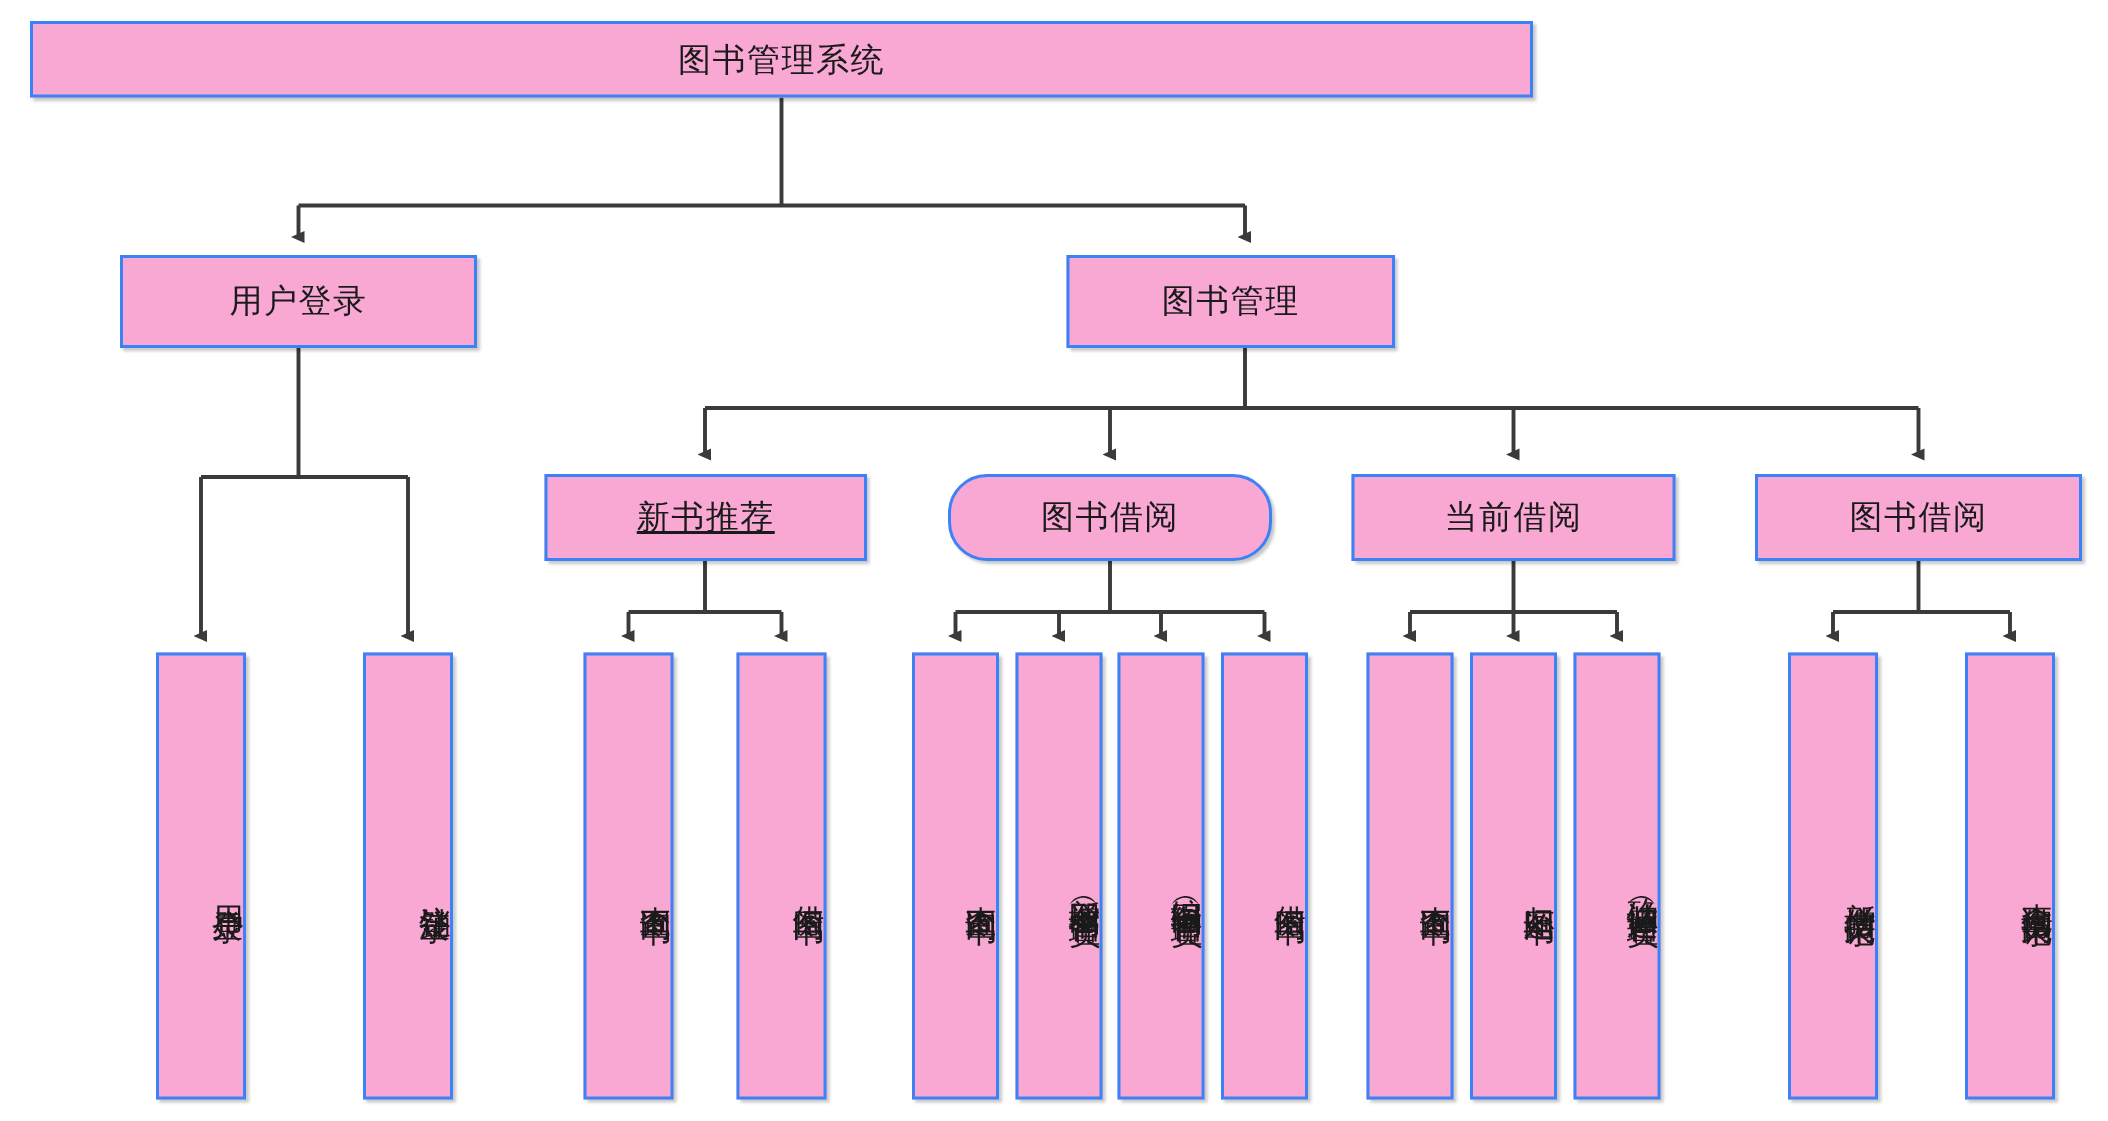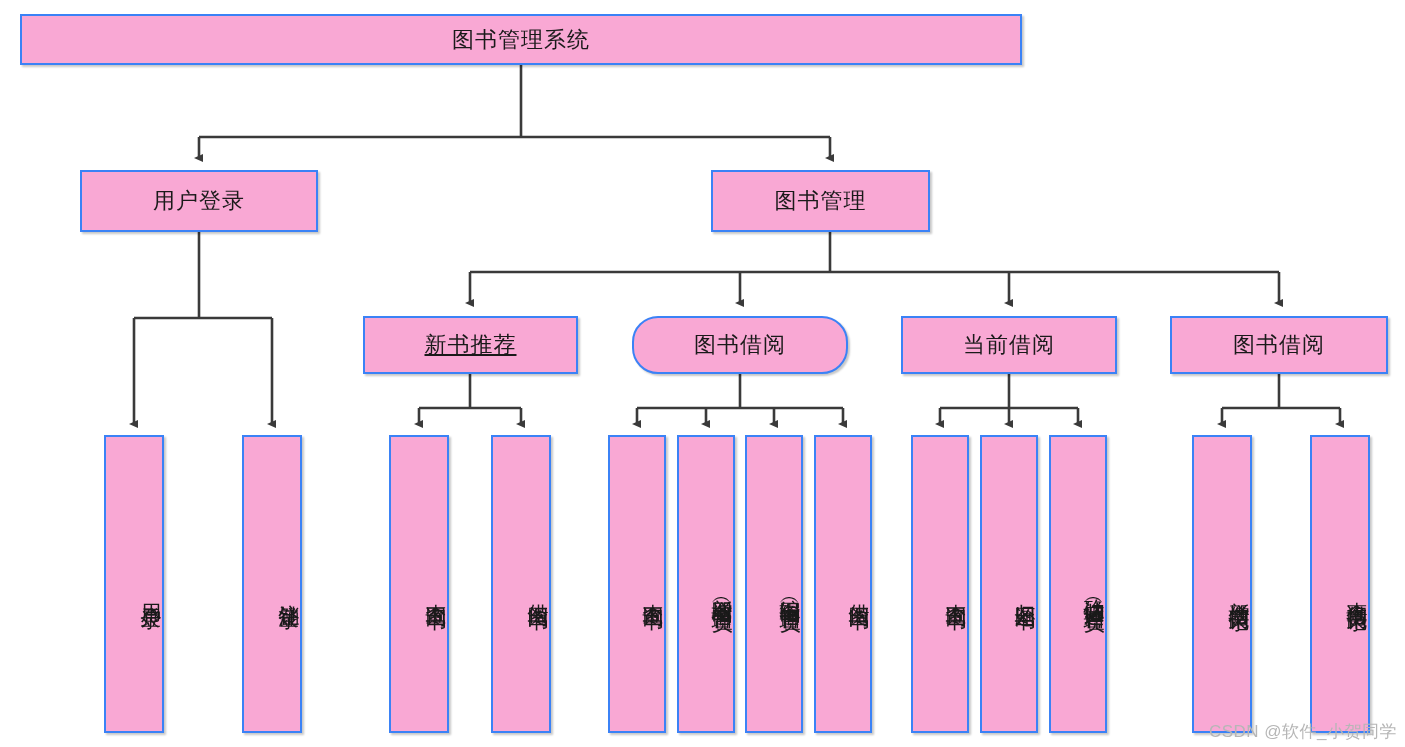--- a/index.html
+++ b/index.html
@@ -180,15 +180,14 @@
     <span class="vtext">确认归还（管理员）</span>
   </div>
 
   <div class="node vert" style="left:1192px; top:435px; width:60px; height:298px;">
     <span class="vtext">新增借阅记录</span>
   </div>
   <div class="node vert" style="left:1310px; top:435px; width:60px; height:298px;">
     <span class="vtext">查询借阅记录</span>
   </div>
 
-  <div id="watermark">CSDN @软件_小贺同学</div>
 
 </div>
 
 </body></html>

